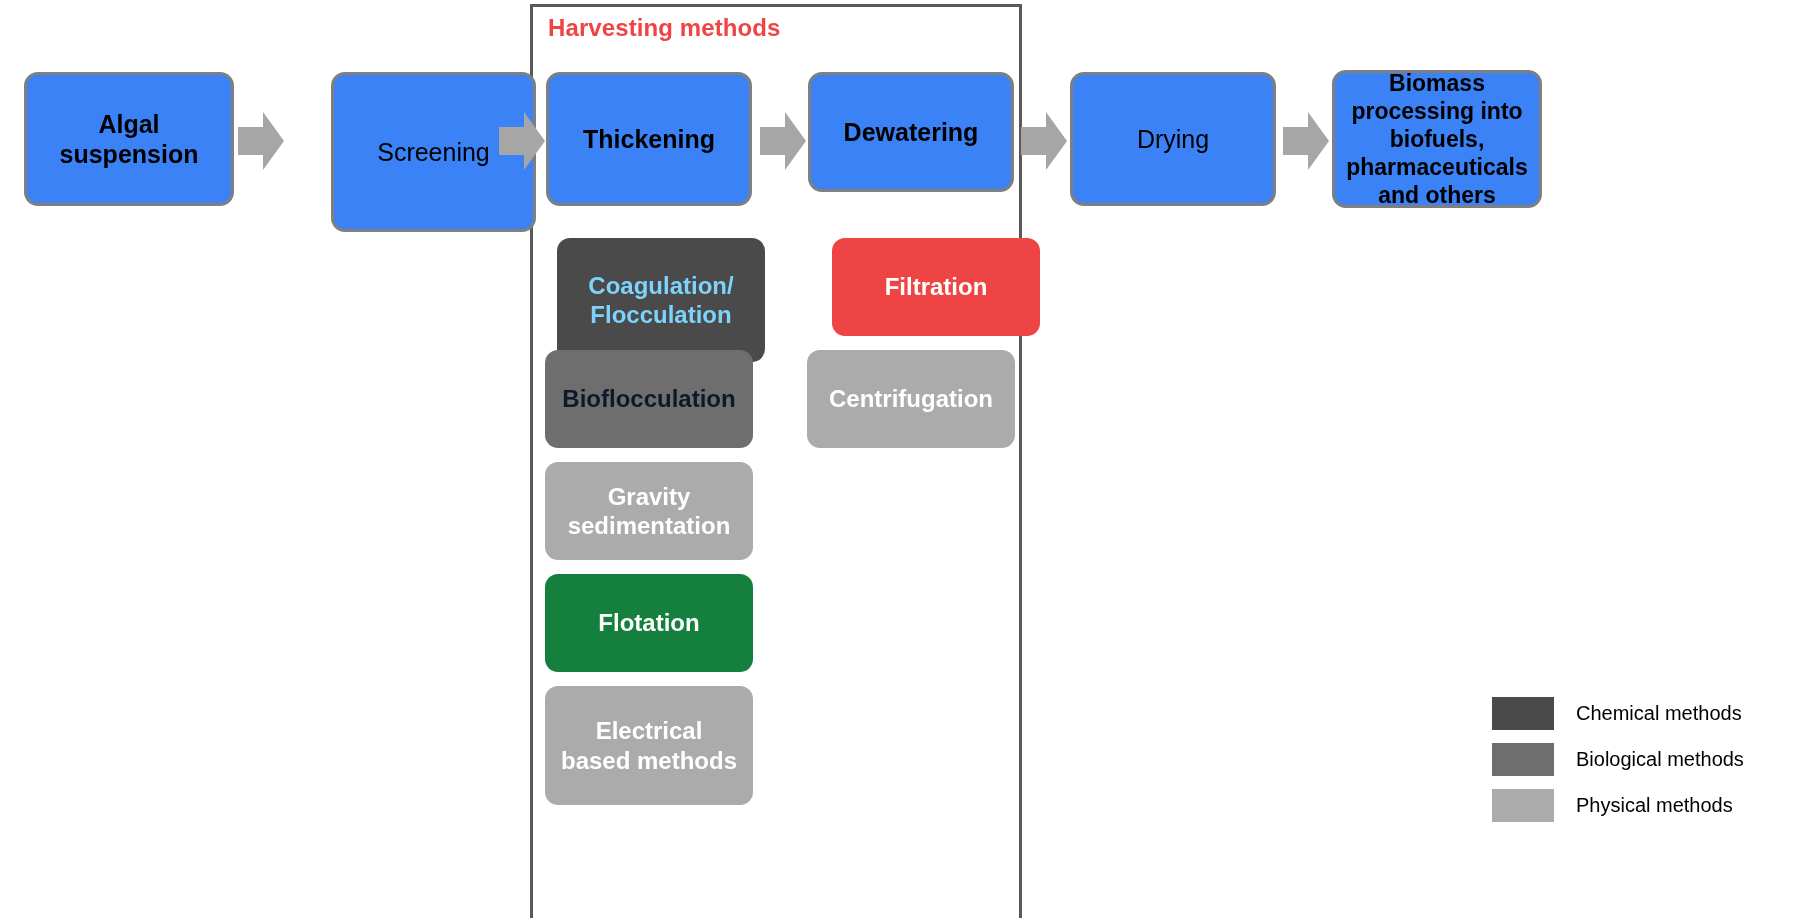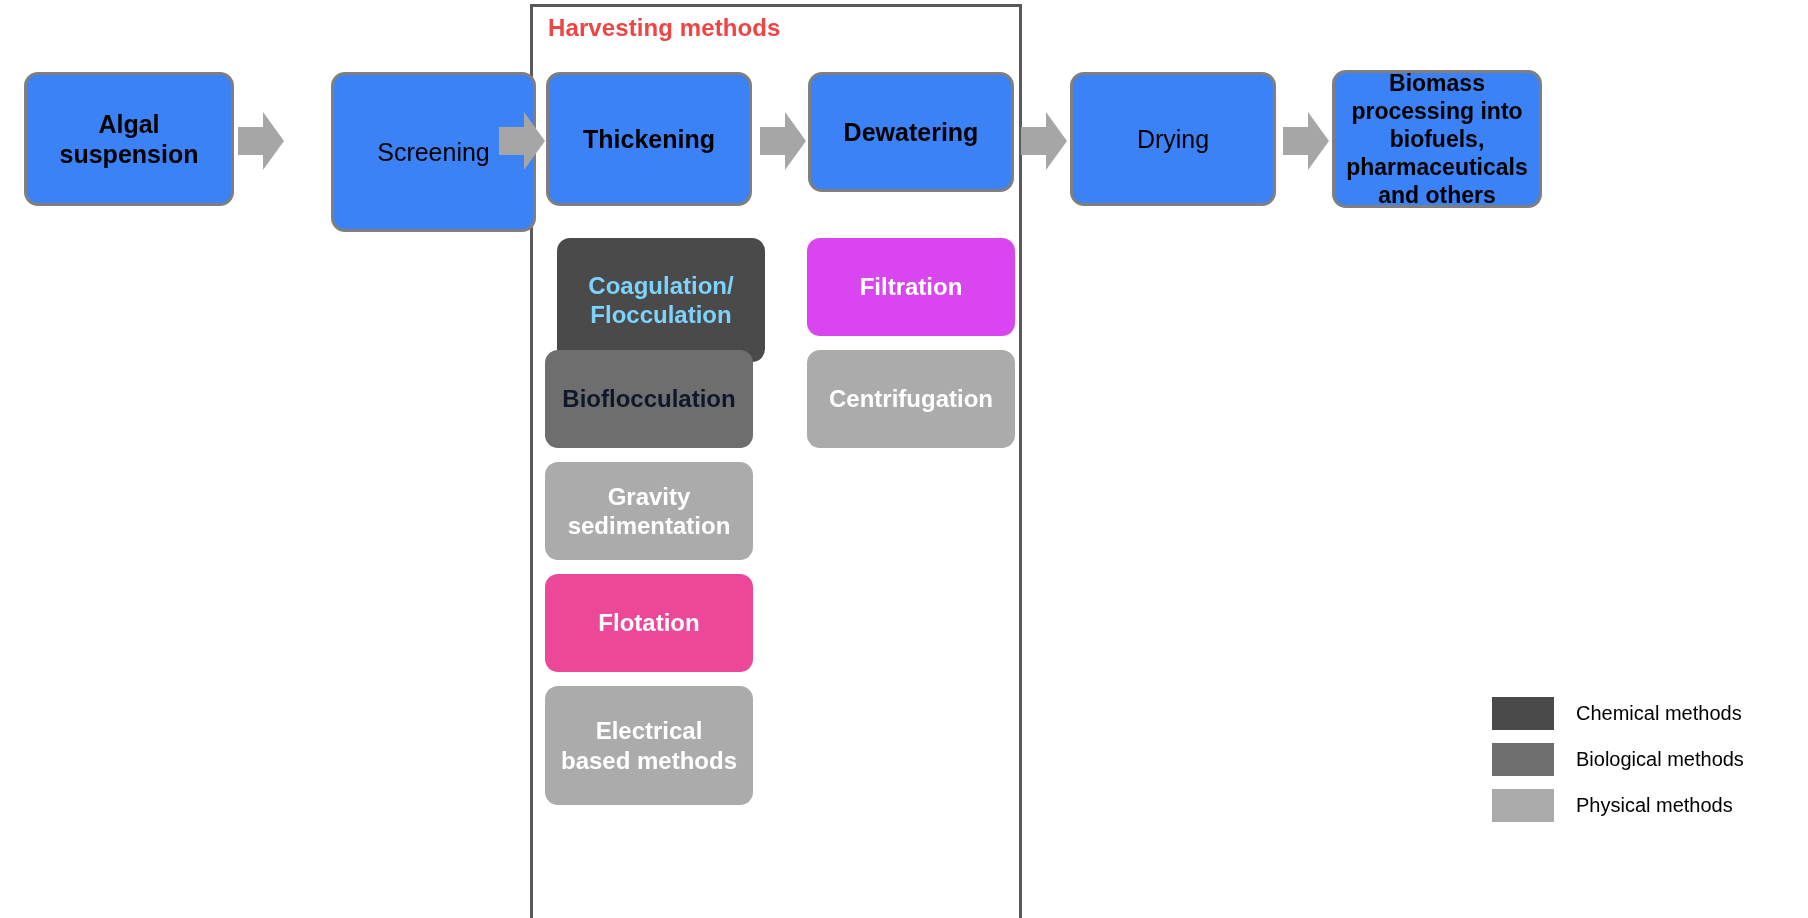--- a/index.html
+++ b/index.html
@@ -187,31 +187,31 @@
         <span class="label">Coagulation/
 Flocculation</span>
       </div>
       <div class="method-box" style="left: 545px; top: 350px; width: 208px; height: 98px; background: rgb(110, 110, 110); color: #0f172a;">
         <span class="label">Bioflocculation</span>
       </div>
       <div class="method-box" style="left: 545px; top: 462px; width: 208px; height: 98px; background: rgb(171, 171, 171); color: rgb(255, 255, 255);">
         <span class="label">Gravity
 sedimentation</span>
       </div>
-      <div class="method-box" style="left: 545px; top: 574px; width: 208px; height: 98px; background: #ec4899; color: rgb(255, 255, 255);">
+      <div class="method-box" style="left: 545px; top: 574px; width: 208px; height: 98px; background: #15803d; color: rgb(255, 255, 255);">
         <span class="label">Flotation</span>
       </div>
       <div class="method-box" style="left: 545px; top: 686px; width: 208px; height: 119px; background: rgb(171, 171, 171); color: rgb(255, 255, 255);">
         <span class="label">Electrical
 based methods</span>
       </div>
     </div>
 
   <div id="dewatering-layer">
-      <div class="method-box" style="left: 807px; top: 238px; width: 208px; height: 98px; background: #d946ef; color: rgb(255, 255, 255);">
+      <div class="method-box" style="left: 832px; top: 238px; width: 208px; height: 98px; background: #ef4444; color: rgb(255, 255, 255);">
         <span class="label">Filtration</span>
       </div>
       <div class="method-box" style="left: 807px; top: 350px; width: 208px; height: 98px; background: rgb(171, 171, 171); color: rgb(255, 255, 255);">
         <span class="label">Centrifugation</span>
       </div>
     </div>
 
   <div class="legend" id="legend-layer">
       <div class="legend-row">
         <span class="legend-swatch" style="background: rgb(74, 74, 74);"></span>

